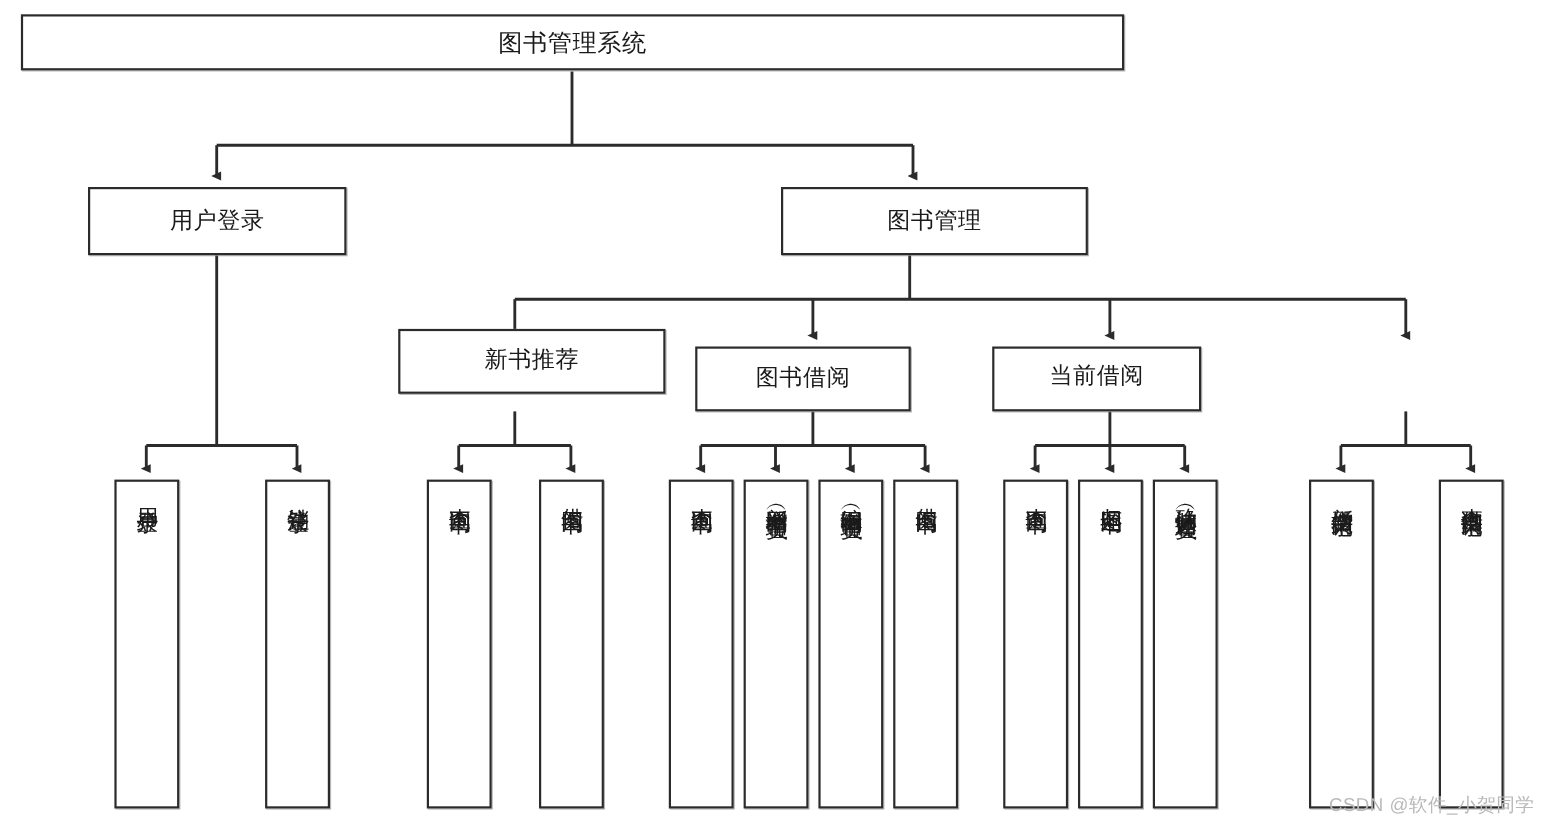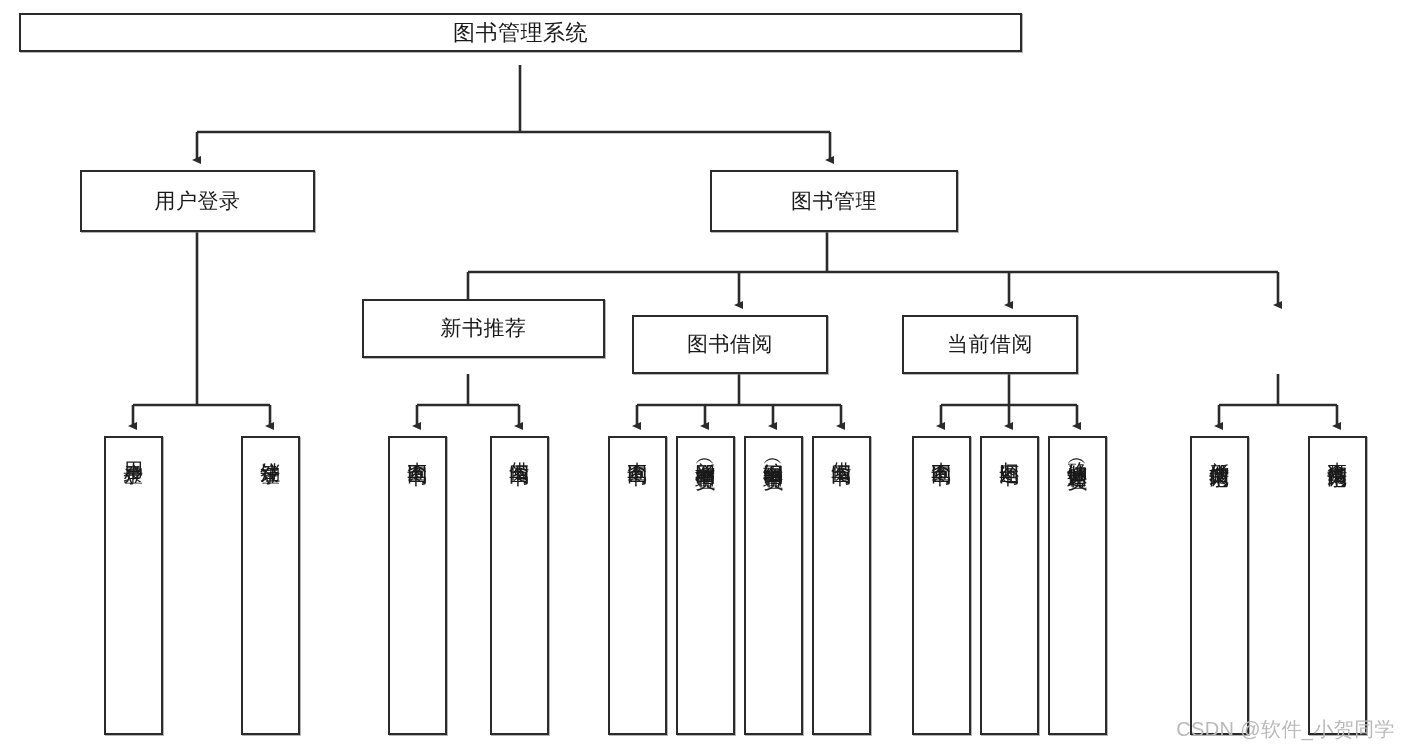--- a/index.html
+++ b/index.html
@@ -66,21 +66,21 @@
     white-space: nowrap;
     max-height: 285px;
   }
   .node.v.tall .label {
     max-height: 290px;
   }
   #watermark {
     position: absolute;
     right: 10px;
     bottom: 4px;
-    font-size: 20px;
+    font-size: 17px;
     color: #b9b9b9;
     letter-spacing: 0.4px;
     z-index: 5;
     white-space: nowrap;
   }
 </style>
 </head>
 <body>
 
 <div id="canvas">
@@ -128,41 +128,41 @@
       <path d="M1009,405 L1009,426" marker-end="url(#arrow)"></path>
       <path d="M1077,405 L1077,426" marker-end="url(#arrow)"></path>
 
       <path d="M1278,374 L1278,405"></path>
       <path d="M1219,405 L1337,405"></path>
       <path d="M1219,405 L1219,426" marker-end="url(#arrow)"></path>
       <path d="M1337,405 L1337,426" marker-end="url(#arrow)"></path>
     </g>
   </svg>
 
-  <div class="node l1" style="left:19px; top:13px; width:1003px; height:39px;">
+  <div class="node l1" style="left:19px; top:13px; width:1003px; height:51px;">
     <span class="label">图书管理系统</span>
   </div>
 
   <div class="node h" style="left:80px; top:170px; width:235px; height:62px;">
     <span class="label">用户登录</span>
   </div>
 
-  <div class="node h" style="left:710px; top:170px; width:248px; height:62px;">
+  <div class="node h" style="left:710px; top:170px; width:279px; height:62px;">
     <span class="label">图书管理</span>
   </div>
 
   <div class="node h" style="left:362px; top:299px; width:243px; height:59px;">
     <span class="label">新书推荐</span>
   </div>
 
   <div class="node h" style="left:632px; top:315px; width:196px; height:59px;">
     <span class="label">图书借阅</span>
   </div>
 
-  <div class="node h" style="left:902px; top:315px; width:176px; height:59px;">
+  <div class="node h" style="left:902px; top:315px; width:190px; height:59px;font-family:Liberation Mono, monospace;">
     <span class="label">当前借阅</span>
   </div>
 
 
   <div class="node v" style="left:104px; top:436px; width:59px; height:299px;">
     <span class="label">用户登录</span>
   </div>
 
   <div class="node v" style="left:241px; top:436px; width:59px; height:299px;">
     <span class="label">注销登录</span>

